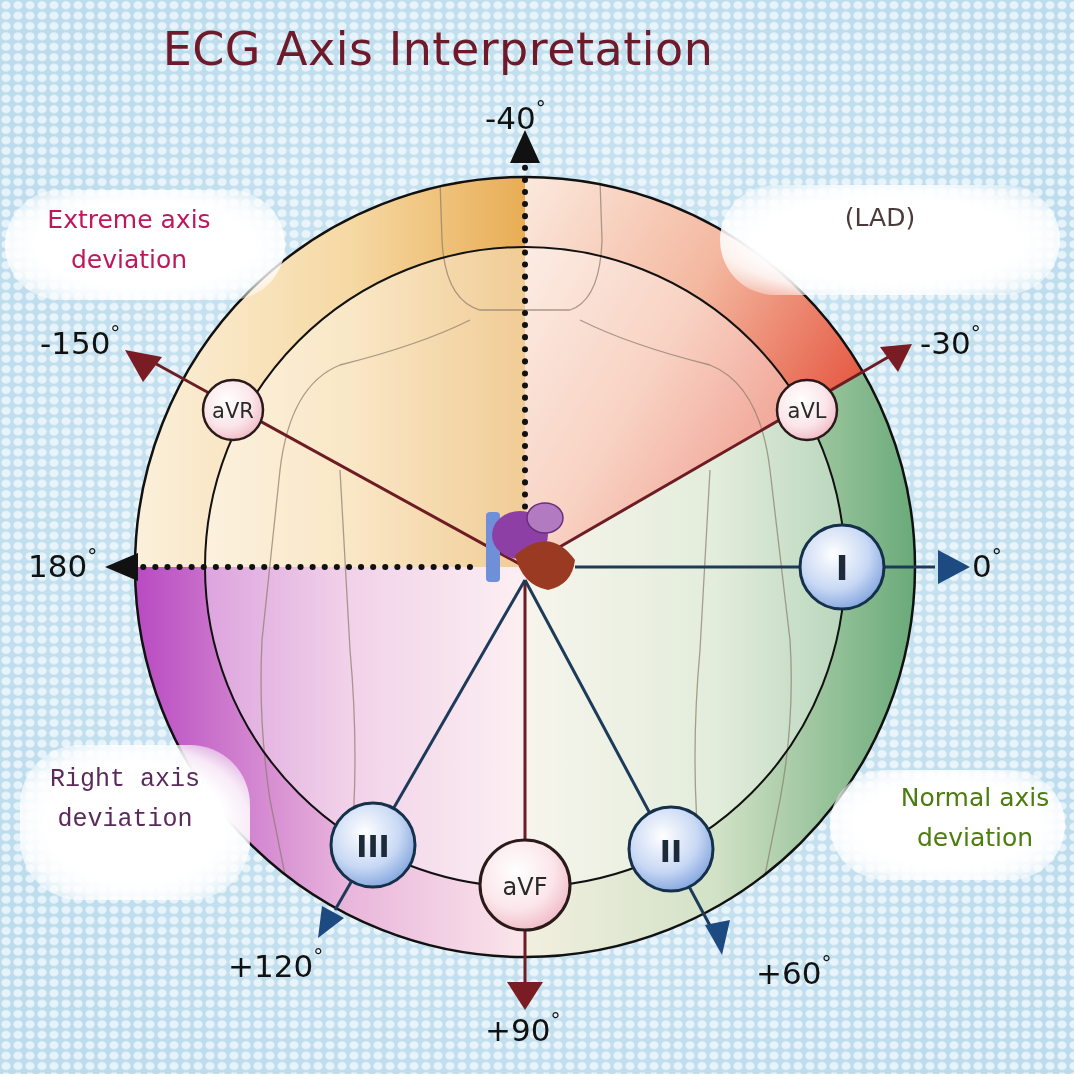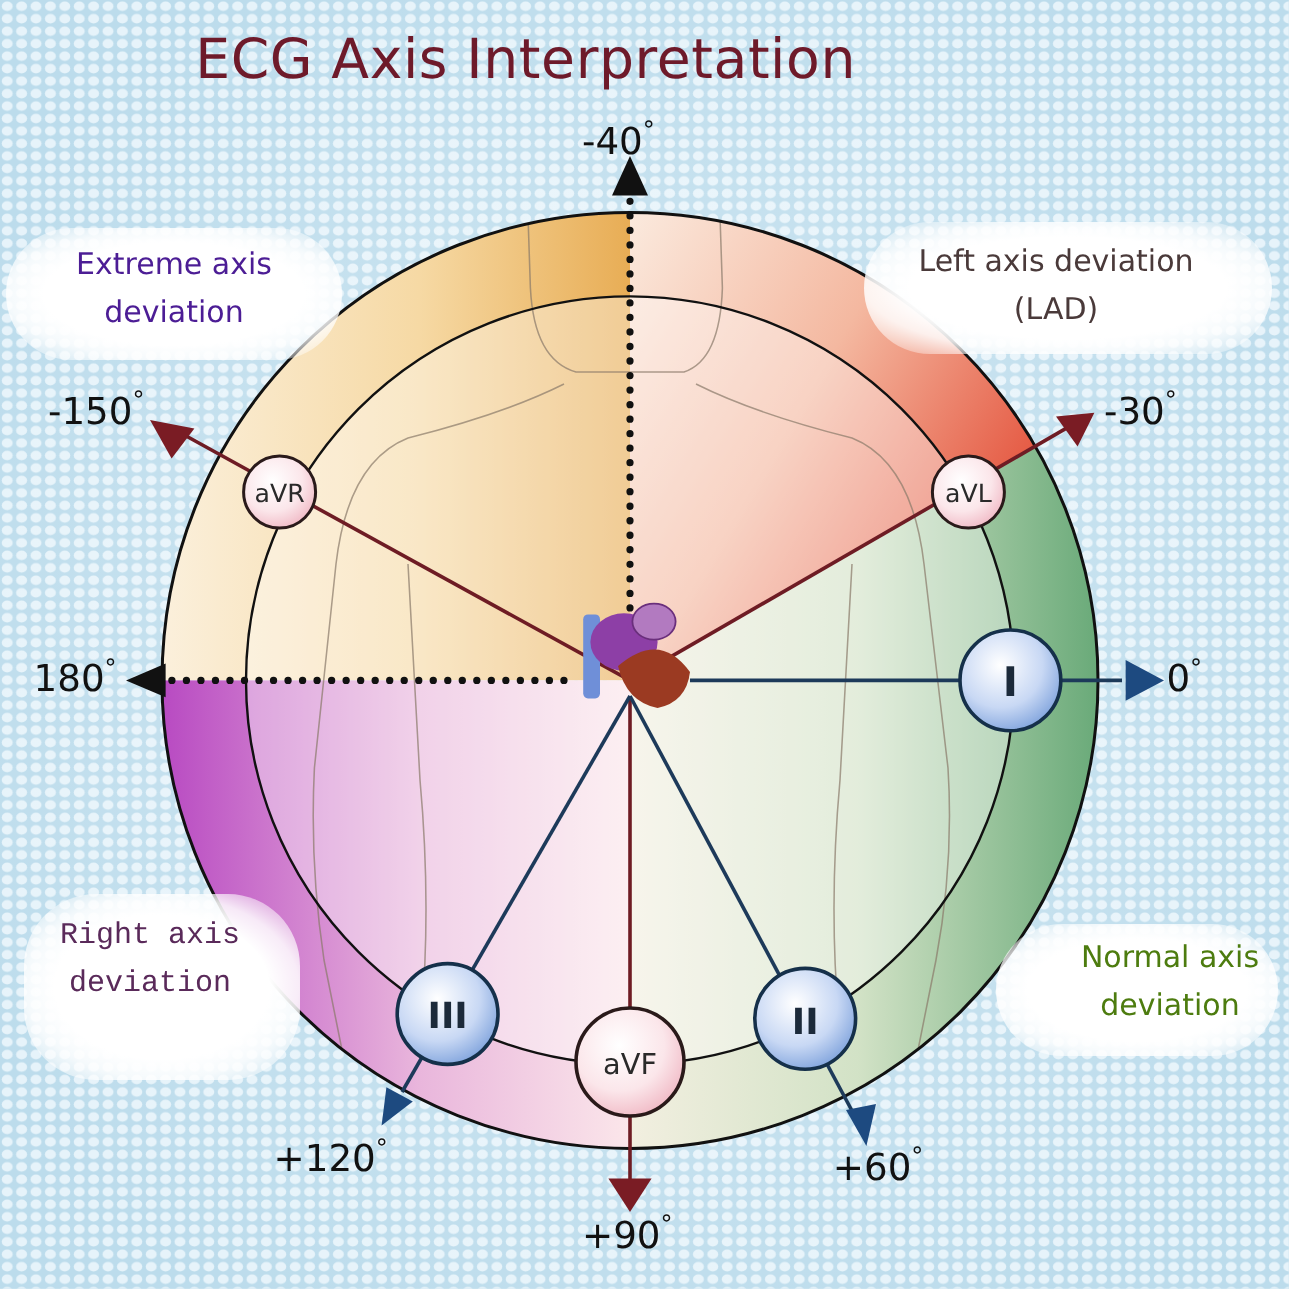--- a/index.html
+++ b/index.html
@@ -138,43 +138,42 @@
     </g>
   <g>
       <circle cx="233" cy="410" r="30" fill="url(#leadPink)" stroke="#2a1a1a" stroke-width="2.5"></circle>
     <text x="233" y="418" text-anchor="middle" font-size="21" fill="#2a2a2a">aVR</text>
     </g>
 </svg>
 
 <div class="title">ECG Axis Interpretation</div>
 
 <div class="cloud" style="left:5px;top:190px;width:280px;height:110px;"></div>
-<div class="zone-label" style="left:20px;top:200px;width:250px;color:#4c1d95;">
+<div class="zone-label" style="left:4px;top:200px;width:250px;color:#be185d;">
   <div>Extreme axis</div>
   <div>deviation</div>
 </div>
 
 <div class="cloud" style="left:720px;top:185px;width:340px;height:110px;"></div>
 <div class="zone-label" style="left:725px;top:198px;width:310px;color:#4a3a3a;">
-  <div>Left axis deviation</div>
   <div>(LAD)</div>
 </div>
 
 <div class="cloud" style="left:20px;top:745px;width:230px;height:155px;"></div>
 <div class="zone-label" style="left:35px;top:760px;width:180px;color:#5a2a5a;font-family:Liberation Mono, monospace;">
   <div>Right axis</div>
   <div>deviation</div>
 </div>
 
 <div class="cloud" style="left:830px;top:770px;width:235px;height:110px;"></div>
 <div class="zone-label" style="left:870px;top:778px;width:210px;color:#4d7c0f;">
   <div>Normal axis</div>
   <div>deviation</div>
 </div>
 
 <div class="deg" style="left:485px;top:100px;"><span>-40</span><sup>°</sup></div>
 <div class="deg" style="left:908px;top:325px;margin-left:12px;"><span>-30</span><sup>°</sup></div>
 <div class="deg" style="left:40px;top:325px;"><span>-150</span><sup>°</sup></div>
 <div class="deg" style="left:972px;top:548px;"><span>0</span><sup>°</sup></div>
 <div class="deg" style="left:28px;top:548px;"><span>180</span><sup>°</sup></div>
-<div class="deg" style="left:694px;top:955px;text-align:right;"><span>+60</span><sup>°</sup></div>
+<div class="deg" style="left:756px;top:955px;text-align:right;"><span>+60</span><sup>°</sup></div>
 <div class="deg" style="left:485px;top:1012px;"><span>+90</span><sup>°</sup></div>
 <div class="deg" style="left:228px;top:948px;"><span>+120</span><sup>°</sup></div>
 
 </body></html>

